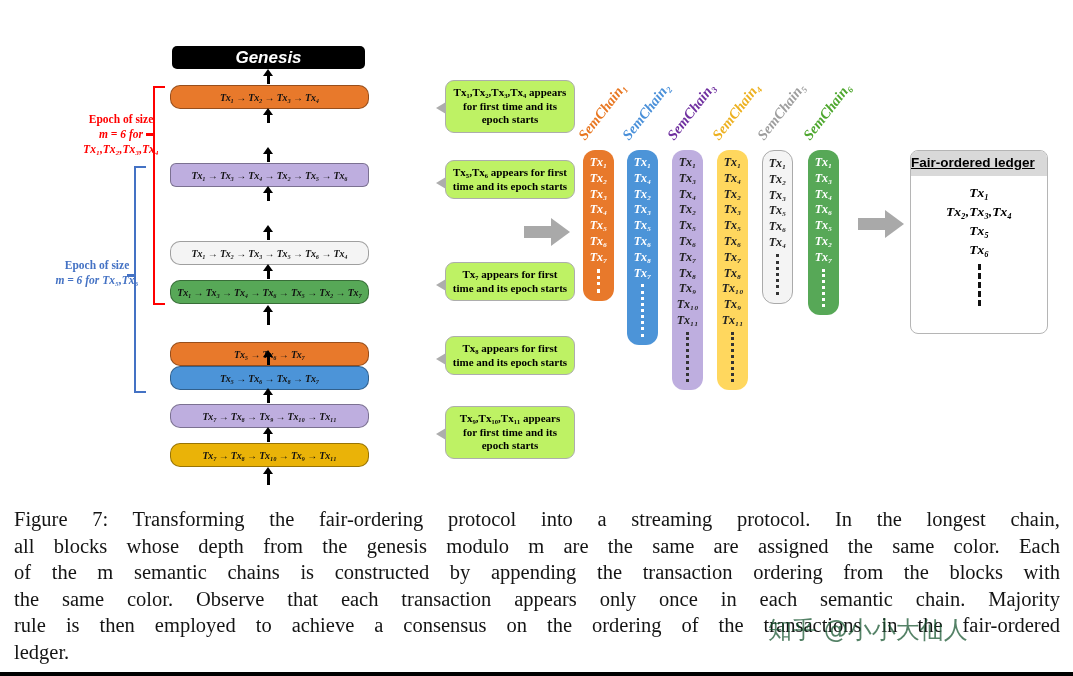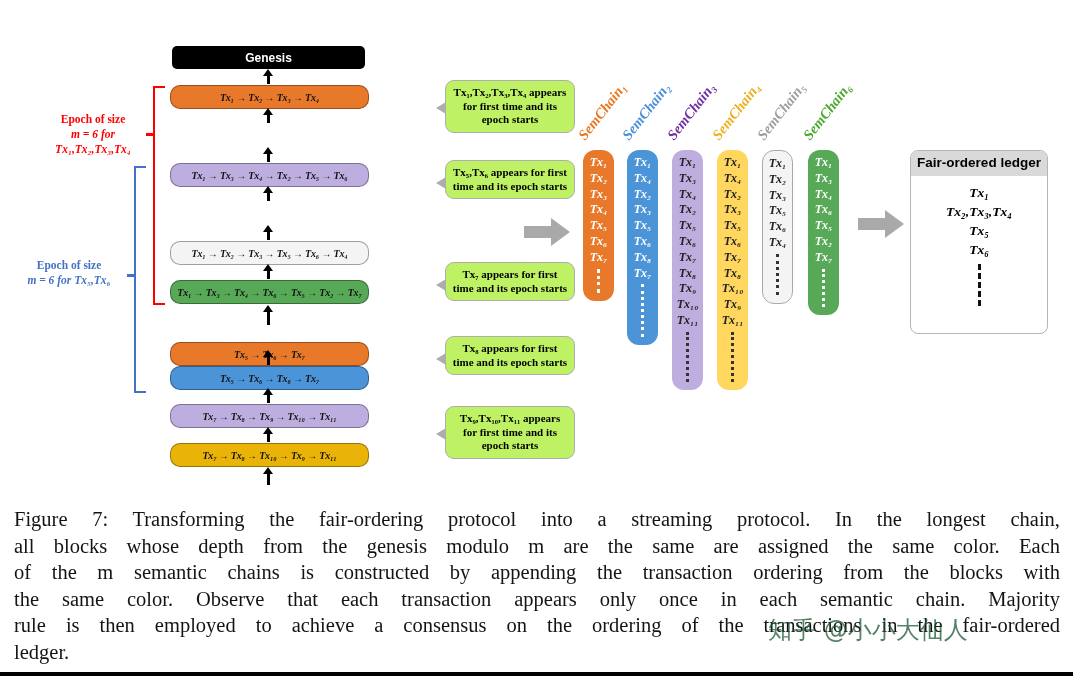--- a/index.html
+++ b/index.html
@@ -3,30 +3,30 @@
 <meta charset="utf-8">
 <style>
   html,body{margin:0;padding:0;}
   body{width:1073px;height:676px;background:#fff;position:relative;overflow:hidden;
        font-family:"Liberation Serif","DejaVu Serif","DejaVu Sans",serif;}
   .abs{position:absolute;}
 
   
   .genesis{position:absolute;left:172px;top:46px;width:193px;height:23px;border-radius:5px;
            color:#fff;display:flex;align-items:center;justify-content:center;
-           font-family:"Liberation Sans","DejaVu Sans",sans-serif;font-weight:bold;font-size:12px;}
+           font-family:"Liberation Sans","DejaVu Sans",sans-serif;font-weight:bold;font-size:17px;font-style:italic;}
   .cblock{position:absolute;left:170px;width:197px;height:22px;border-radius:10px;
           border:1px solid rgba(0,0,0,.35);display:flex;align-items:center;justify-content:center;
           font-weight:bold;font-style:italic;font-size:10px;letter-spacing:-0.2px;color:#111;white-space:nowrap;}
   .up-arrow{position:absolute;left:261px;width:14px;height:15px;display:flex;flex-direction:column;align-items:center;}
   .up-arrow::before{content:"";width:0;height:0;border-left:5px solid transparent;border-right:5px solid transparent;border-bottom:7px solid #000;}
   .up-arrow::after{content:"";width:3px;flex:1;background:#000;}
 
   
-  .epoch-label{position:absolute;text-align:center;font-weight:bold;font-size:11.5px;line-height:15px;}
+  .epoch-label{position:absolute;text-align:center;font-weight:bold;font-size:11.5px;line-height:15px;margin-left:28px;}
   .epoch-label .ital{font-style:italic;}
   .bracket{position:absolute;width:10px;border:2.5px solid;border-right:none;}
   .bracket-tick{position:absolute;height:2.5px;width:8px;}
 
   
   .callout{position:absolute;left:397px;width:116px;background:#bef264;border:1.5px solid #adadad;border-radius:9px;
            padding:5px 6px;font-weight:bold;font-size:11px;line-height:13.5px;text-align:center;margin-left:48px;}
   .callout::before{content:"";position:absolute;left:-10px;top:42%;width:0;height:0;
            border-top:6px solid transparent;border-bottom:6px solid transparent;border-right:10px solid #adadad;}
 
@@ -45,42 +45,42 @@
   .dark-text .entry{color:#222;}
   .dots{width:0;flex:1;margin-top:3px;margin-bottom:8px;border-left:3px dotted #fff;}
   .dots-dark{border-left-color:#333;}
   .semlabel{position:absolute;top:126px;height:18px;transform-origin:0 100%;transform:rotate(-52deg);
             font-weight:bold;font-style:italic;font-size:14.5px;white-space:nowrap;}
 
   
   #ledger{position:absolute;left:910px;top:150px;width:136px;height:182px;background:#fff;
           border:1.5px solid #b5b5b5;border-radius:8px;overflow:hidden;display:flex;flex-direction:column;align-items:center;}
   #ledger .header{width:100%;background:#D9D9D9;font-family:"Liberation Sans","DejaVu Sans",sans-serif;
-          font-weight:bold;font-size:13.5px;line-height:16px;text-align:center;padding:4px 6px 5px;}
+          font-weight:bold;font-size:13.5px;line-height:16px;text-align:left;padding:4px 6px 5px;text-decoration:underline;}
   #ledger .lentries{display:flex;flex-direction:column;align-items:center;margin-top:7px;}
   #ledger .entry{font-weight:bold;font-style:italic;font-size:13.5px;line-height:19px;}
   #ledger .dashes{width:0;border-left:3.5px dashed #111;height:42px;margin-top:5px;}
 
   
   #caption{position:absolute;left:14px;top:506px;width:1046px;font-size:20.5px;color:#141414;}
   #caption .caption-line{line-height:26.5px;text-align:justify;text-align-last:justify;white-space:normal;}
   #caption .caption-line:last-child{text-align-last:left;}
   #watermark{position:absolute;left:768px;top:614px;font-family:"DejaVu Sans",sans-serif;
              font-size:24px;color:#14532d;opacity:.72;white-space:nowrap;}
   #bottom-rule{position:absolute;left:0;bottom:0;width:100%;height:4px;background:#000;}
 </style>
 </head>
 <body>
 
 <div class="abs" style="inset:0;">
 
   <div class="genesis" style="background: rgb(0, 0, 0);">Genesis</div>
 
   <div class="cblock" style="top: 85px; background: rgb(232, 121, 43);">Tx₁ → Tx₂ → Tx₃ → Tx₄</div>
-  <div class="cblock" style="top: 163px; background: rgb(190, 174, 223);">Tx₁ → Tx₃ → Tx₄ → Tx₂ → Tx₅ → Tx₆</div>
+  <div class="cblock" style="top: 163px; background: rgb(190, 174, 223); border-radius: 6px;">Tx₁ → Tx₃ → Tx₄ → Tx₂ → Tx₅ → Tx₆</div>
   <div class="cblock" style="top: 241px; background: rgb(244, 244, 244);">Tx₁ → Tx₂ → Tx₃ → Tx₅ → Tx₆ → Tx₄</div>
   <div class="cblock" style="top: 280px; background: rgb(87, 168, 87);">Tx₁ → Tx₃ → Tx₄ → Tx₆ → Tx₅ → Tx₂ → Tx₇</div>
   <div class="cblock" style="top: 342px; background: rgb(232, 121, 43);">Tx₅ → Tx₆ → Tx₇</div>
   <div class="cblock" style="top: 366px; background: rgb(76, 148, 216);">Tx₅ → Tx₆ → Tx₈ → Tx₇</div>
   <div class="cblock" style="top: 404px; background: rgb(190, 174, 223);">Tx₇ → Tx₈ → Tx₉ → Tx₁₀ → Tx₁₁</div>
   <div class="cblock" style="top: 443px; background: #eab308;">Tx₇ → Tx₈ → Tx₁₀ → Tx₉ → Tx₁₁</div>
 
   <div class="up-arrow" style="top:69px"></div>
   <div class="up-arrow" style="top:108px"></div>
   <div class="up-arrow" style="top:147px"></div>

